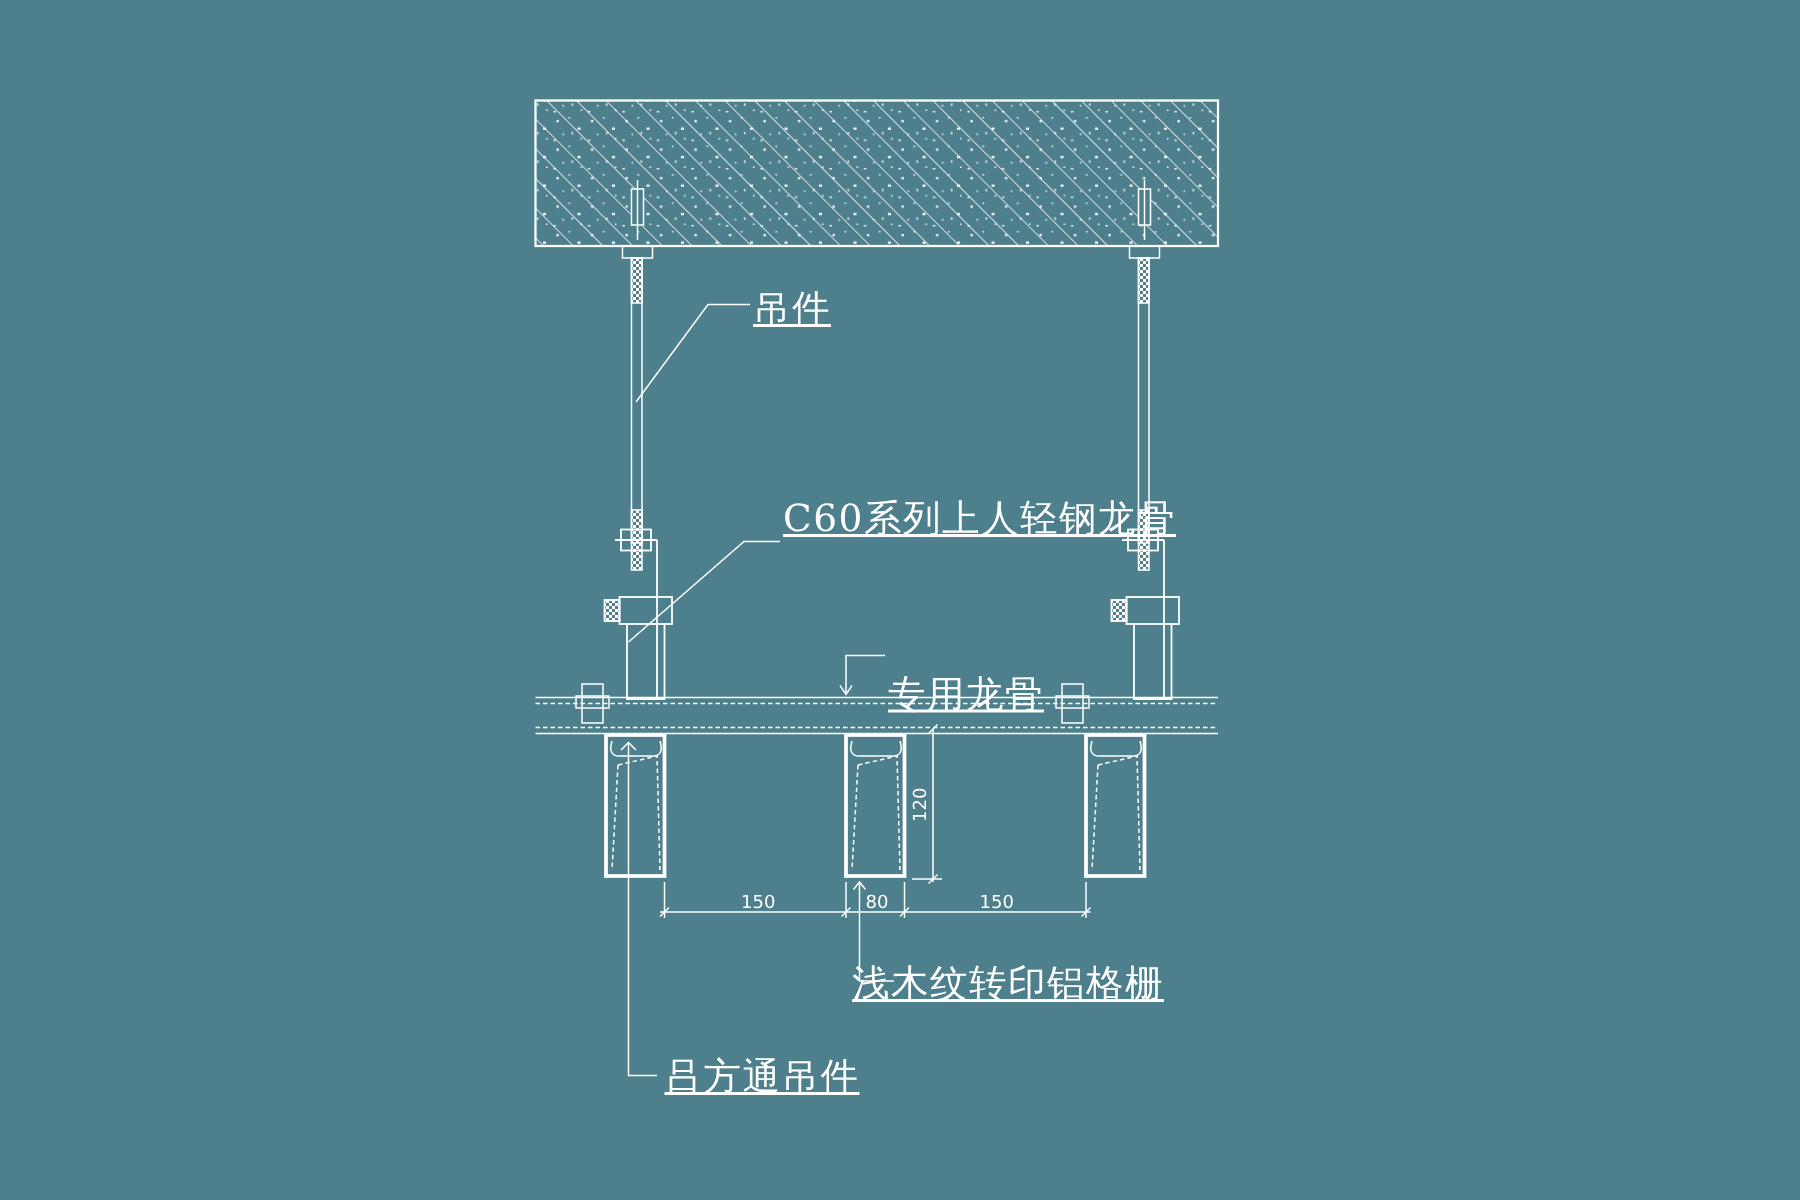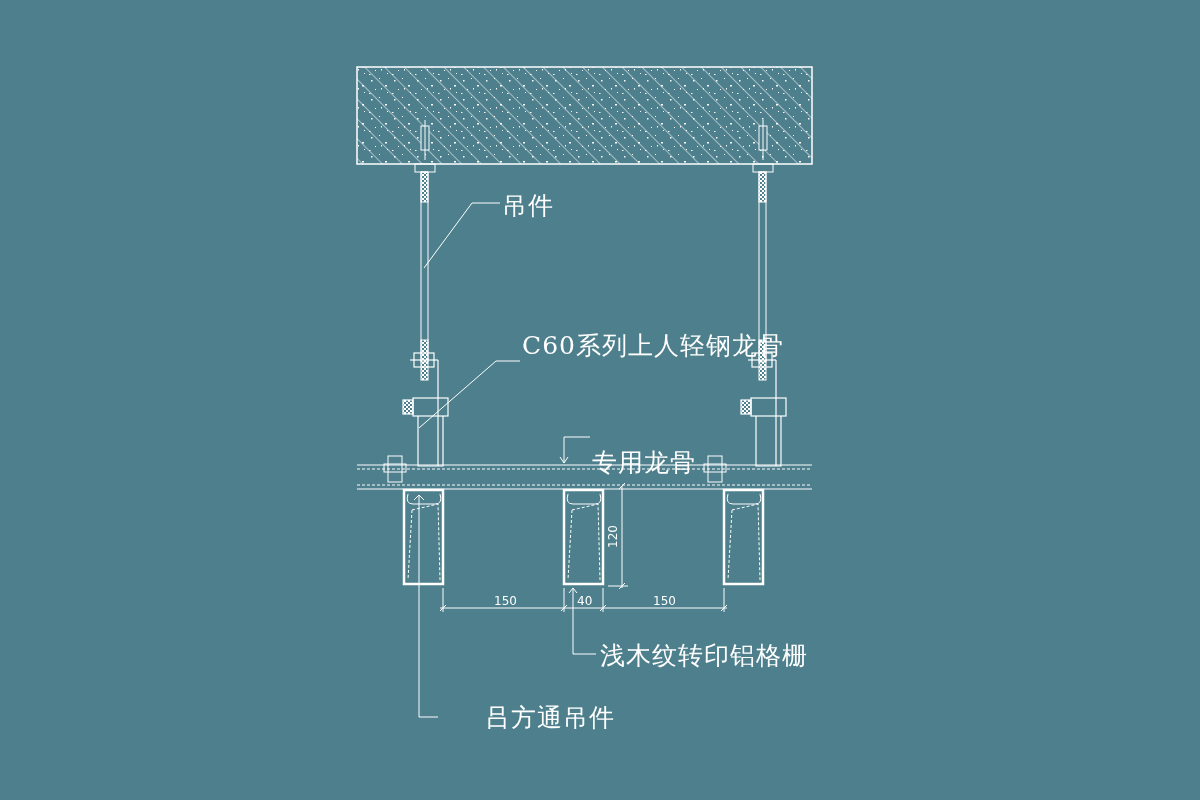--- a/index.html
+++ b/index.html
@@ -1,18 +1,18 @@
 <!DOCTYPE html>
 <html><head>
   <meta charset="utf-8">
   <style>
     html, body { margin: 0; padding: 0; }
     body { width: 1200px; height: 800px; background: #4d7f8c; overflow: hidden; position: relative; font-family: "DejaVu Sans", sans-serif; }
     #canvas { position: absolute; left: 0; top: 0; }
-    .lbl { position: absolute; color: #ffffff; white-space: nowrap; font-family: "DejaVu Serif", serif; line-height: 1; }
+    .lbl { position: absolute; color: #ffffff; white-space: nowrap; font-family: "DejaVu Serif", serif; line-height: 1; text-decoration: underline; }
     .lbl-big { font-size: 25px; letter-spacing: 1px; }
     .dim { position: absolute; color: #ffffff; font-size: 12px; font-family: "DejaVu Sans", sans-serif; line-height: 1; }
     .dim-v { transform: rotate(-90deg); transform-origin: left top; }
   </style>
 </head>
 <body>
 
 <svg id="canvas" width="1200" height="800" viewBox="0 0 1200 800" xmlns="http://www.w3.org/2000/svg">
   <defs>
     <pattern id="hatch" patternUnits="userSpaceOnUse" width="14" height="14" patternTransform="rotate(-45)">
@@ -128,19 +128,19 @@
     <polyline points="573,588 573,654 596,654"></polyline>
     <polyline points="569,593 573,588 577,593"></polyline>
     <polyline points="419,495 419,717 438,717"></polyline>
     <polyline points="414,500 419,495 424,500"></polyline>
   </g>
 </svg>
 
 <div class="lbl lbl-big" style="left:502px;top:193px;">吊件</div>
 <div class="lbl lbl-big" style="left:522px;top:333px;">C60系列上人轻钢龙骨</div>
 <div class="lbl lbl-big" style="left:592px;top:425px;margin-top:25px;">专用龙骨</div>
-<div class="lbl lbl-big" style="left:600px;top:643px;text-align:center;">浅木纹转印铝格栅</div>
-<div class="lbl lbl-big" style="left:443px;top:705px;margin-left:42px;">吕方通吊件</div>
+<div class="lbl lbl-big" style="left:568px;top:643px;text-align:center;">浅木纹转印铝格栅</div>
+<div class="lbl lbl-big" style="left:443px;top:705px;">吕方通吊件</div>
 
 <div class="dim" style="left:494px;top:595px;">150</div>
-<div class="dim" style="left:577px;top:595px;">40</div>
+<div class="dim" style="left:577px;top:595px;">80</div>
 <div class="dim" style="left:653px;top:595px;">150</div>
 <div class="dim dim-v" style="left:607px;top:548px;">120</div>
 
 </body></html>

